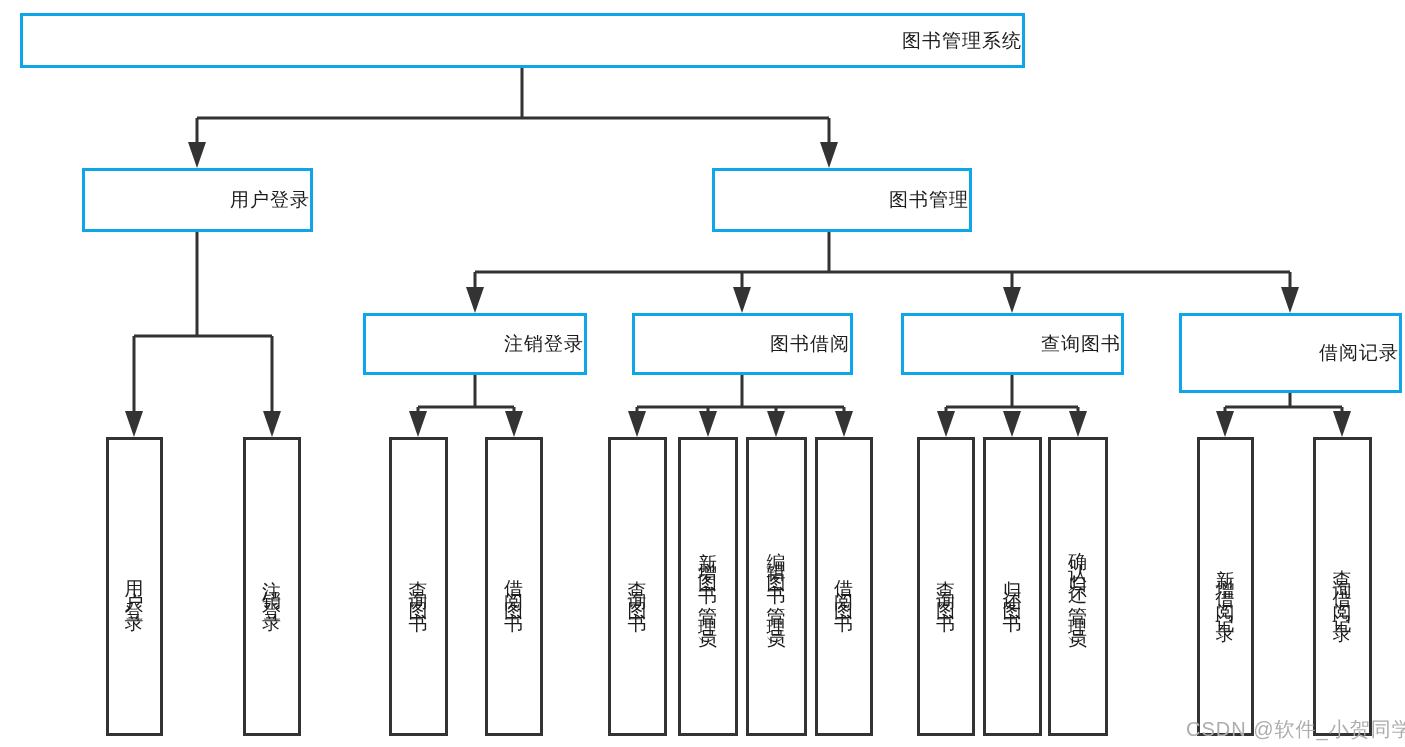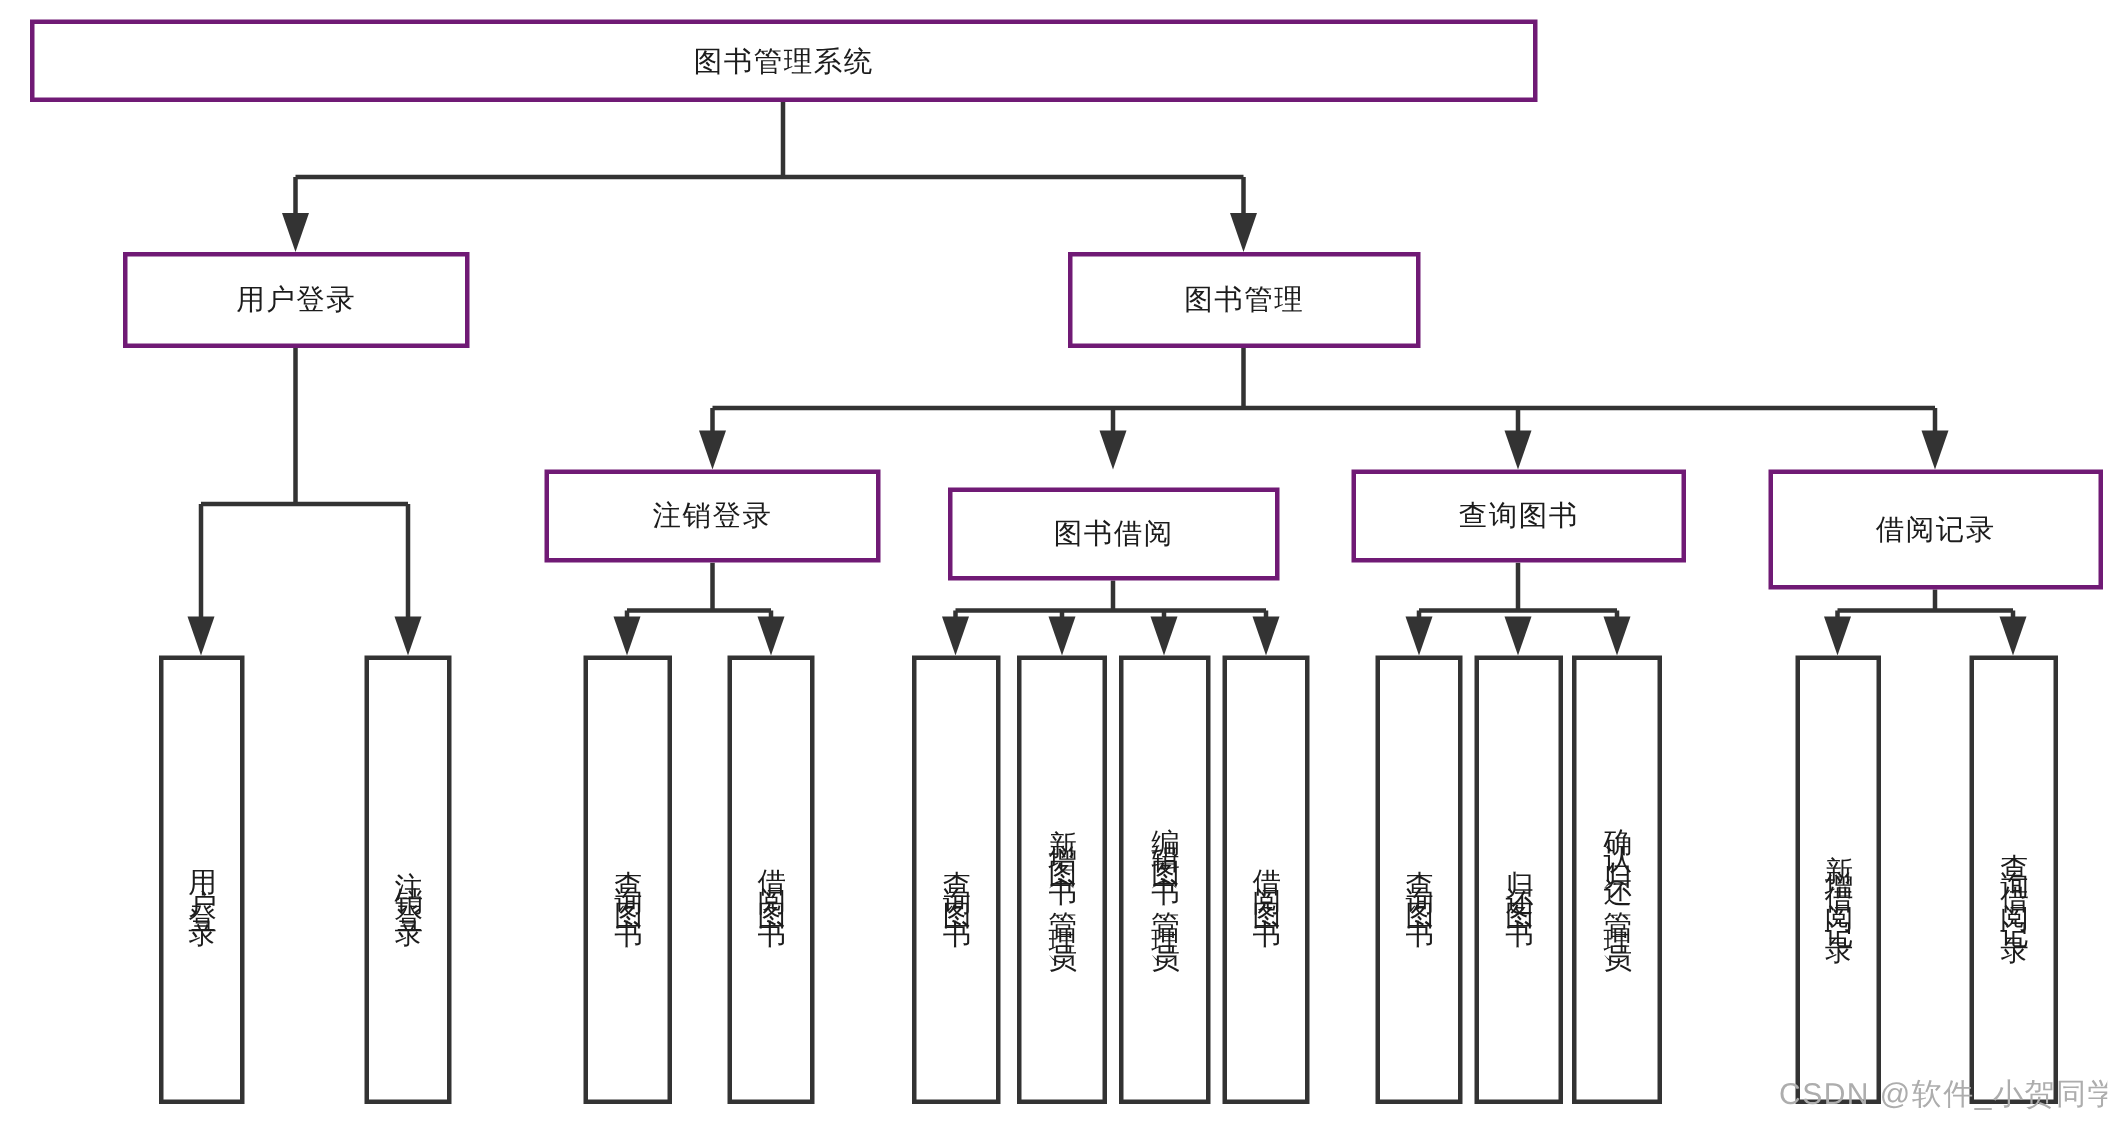--- a/index.html
+++ b/index.html
@@ -12,25 +12,25 @@
     overflow: hidden;
   }
   .connectors {
     position: absolute;
     left: 0; top: 0;
     width: 1405px; height: 747px;
   }
   .node {
     position: absolute;
     box-sizing: border-box;
-    border: 3px solid #701a75;
+    border: 3px solid #0ea5e9;
     background: #ffffff;
     display: flex;
     align-items: center;
-    justify-content: center;
+    justify-content: flex-end;
     color: #1c1c1c;
     font-size: 19px;
     letter-spacing: 1px;
   }
   .leaf {
     position: absolute;
     box-sizing: border-box;
     border: 3px solid #333333;
     background: #ffffff;
     top: 437px;
@@ -95,28 +95,28 @@
     </g>
   </svg>
 
   <div class="node" style="left:20px; top:13px; width:1005px; height:55px;">
     <span>图书管理系统</span>
   </div>
 
   <div class="node" style="left:82px; top:168px; width:231px; height:64px;">
     <span>用户登录</span>
   </div>
-  <div class="node" style="left:712px; top:168px; width:235px; height:64px;">
+  <div class="node" style="left:712px; top:168px; width:260px; height:64px;">
     <span>图书管理</span>
   </div>
 
   <div class="node" style="left:363px; top:313px; width:224px; height:62px;">
     <span>注销登录</span>
   </div>
-  <div class="node" style="left:632px; top:313px; width:221px; height:62px;margin-top:12px;">
+  <div class="node" style="left:632px; top:313px; width:221px; height:62px;">
     <span>图书借阅</span>
   </div>
   <div class="node" style="left:901px; top:313px; width:223px; height:62px;">
     <span>查询图书</span>
   </div>
   <div class="node" style="left:1179px; top:313px; width:223px; height:80px;">
     <span>借阅记录</span>
   </div>
 
   <div class="leaf" style="left:106px; width:57px;">

